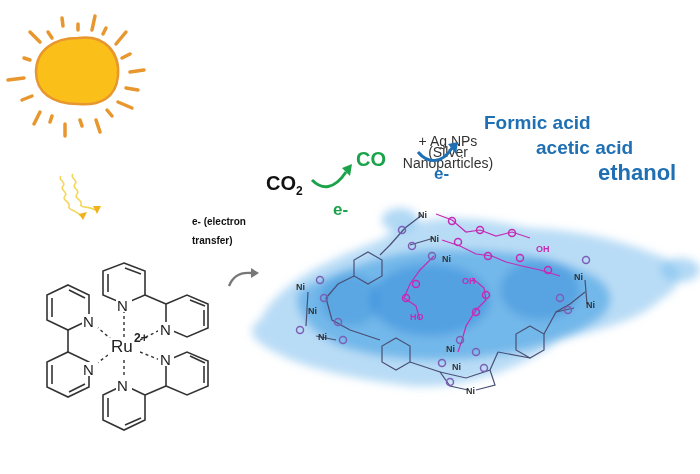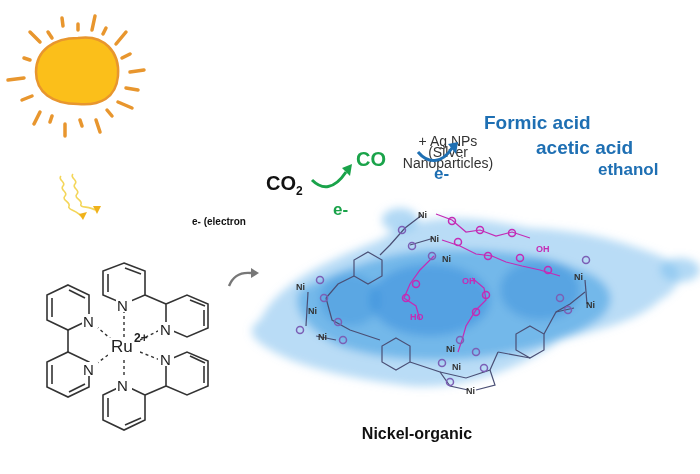--- a/index.html
+++ b/index.html
@@ -102,20 +102,21 @@
       <text x="117" y="151">N</text>
       <rect x="108" y="98" width="32" height="18" fill="#fff"></rect>
       <text x="111" y="112" font-size="17">Ru</text>
       <text x="134" y="102" font-size="12" font-weight="bold">2+</text>
     </g>
   </svg>
 </div>
 
 <div class="lbl" style="left:192px;top:212px;font-size:10px;line-height:19px;color:#111;">
   <div>e- (electron</div>
+  <div>transfer)</div>
 </div>
 
 <div class="abs" style="left:225px;top:262px;width:40px;height:30px;">
   <svg width="40" height="30" viewBox="0 0 40 30">
     <path d="M4 24 C8 14 16 10 26 11" fill="none" stroke="#777" stroke-width="2.4"></path>
     <polygon points="26,6 34,11 26,16" fill="#777"></polygon>
   </svg>
 </div>
 
 <div class="lbl" style="left:266px;top:172px;font-size:20px;color:#111;">
@@ -140,21 +141,21 @@
 <div class="abs" style="left:414px;top:140px;width:50px;height:30px;">
   <svg width="50" height="30" viewBox="0 0 50 30">
     <path d="M4 12 C14 24 28 24 38 8" fill="none" stroke="#1e6fb3" stroke-width="3"></path>
     <polygon points="34,4 44,2 42,14" fill="#1e6fb3"></polygon>
   </svg>
 </div>
 <div class="lbl" style="left:434px;top:164px;font-size:17px;color:#1e6fb3;">e-</div>
 
 <div class="lbl" style="left:484px;top:112px;font-size:19px;color:#1e6fb3;text-align:right;">Formic acid</div>
 <div class="lbl" style="left:536px;top:137px;font-size:19px;color:#1e6fb3;">acetic acid</div>
-<div class="lbl" style="left:598px;top:160px;font-size:17px;color:#1e6fb3;">ethanol</div>
+<div class="lbl" style="left:598px;top:160px;font-size:22px;color:#1e6fb3;">ethanol</div>
 
 <div class="abs" style="left:240px;top:180px;width:460px;height:230px;">
   <svg width="460" height="230" viewBox="0 0 460 230" font-family="Liberation Sans, sans-serif">
     <defs>
       <filter id="blur1" x="-20%" y="-20%" width="140%" height="140%">
           <feGaussianBlur stdDeviation="4"></feGaussianBlur>
         </filter>
     </defs>
     <g filter="url(#blur1)">
       <path d="M20 140 C40 100 90 80 140 60 C180 30 230 36 290 48 C340 50 380 60 420 76 C450 88 440 110 420 120 C400 140 360 150 320 160 C280 190 220 210 170 206 C120 200 70 190 40 175 C10 160 5 150 20 140 Z" fill="#7fc0ee" opacity="0.55"></path>
@@ -238,14 +239,13 @@
     </g>
     <g font-size="9" font-weight="bold" fill="#c42bb5">
       <text x="296" y="72">OH</text>
       <text x="222" y="104">OH</text>
       <text x="170" y="140">HO</text>
     </g>
   </svg>
 </div>
 
 <div class="lbl" style="left:352px;top:422px;width:130px;text-align:center;font-size:16px;line-height:24px;color:#111;">
-  <div>Nickel-organic</div>
 </div>
 
 </body></html>

